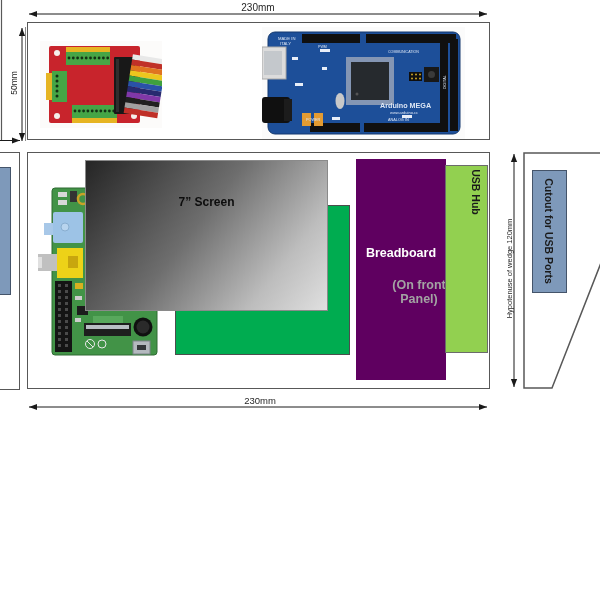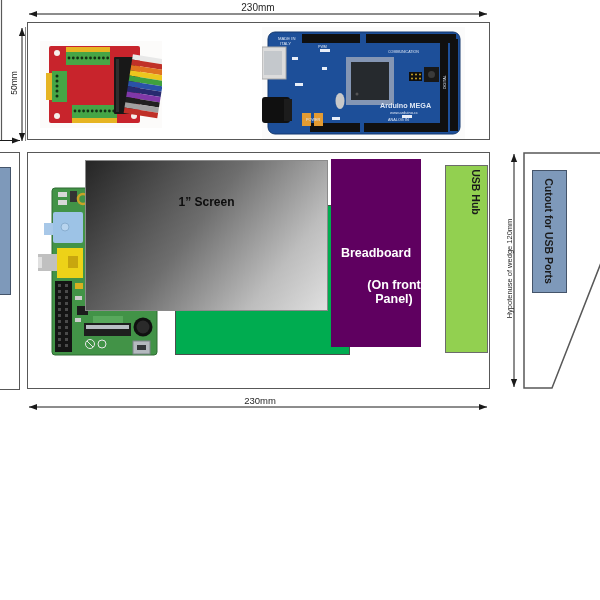--- a/index.html
+++ b/index.html
@@ -30,23 +30,23 @@
   <svg class="abs nofx" style="left:0;top:0;" width="600" height="600" viewBox="0 0 600 600">
     <polygon points="524,153 606,153 606,250 552,388 524,388" fill="#ffffff" stroke="#585858" stroke-width="1.5"></polygon>
   </svg>
 
   <div class="fill-rect" style="left:532px;top:170px;width:35px;height:123px;background:#7E99BA;border:1.5px solid #44546A;">
     <span class="abs rot-cw" style="left:16px;top:60px;transform:translate(-50%,-50%) rotate(90deg);white-space:nowrap;font-size:10.5px;font-weight:600;color:#1a1a1a;">Cutout for USB Ports</span>
   </div>
 
   <div class="fill-rect" style="left:175px;top:205px;width:175px;height:150px;background:#00AC50;border:1px solid #4d4d4d;"></div>
 
-  <div class="fill-rect" style="left:331px;top:159px;width:90px;height:188px;background:#5F0060;">
+  <div class="fill-rect" style="left:356px;top:159px;width:90px;height:221px;background:#5F0060;">
     <div class="center-text" style="top:87px;color:#fff;font-size:12.5px;font-weight:600;">Breadboard</div>
-    <div class="center-text" style="top:119px;color:#ffffff;font-size:12.5px;font-weight:600;padding-left:36px;">(On front Panel)</div>
+    <div class="center-text" style="top:119px;color:#a3a3a3;font-size:12.5px;font-weight:600;padding-left:36px;">(On front Panel)</div>
   </div>
 
   <div class="fill-rect" style="left:445px;top:165px;width:43px;height:188px;background:#92D050;border:1px solid #6b6b6b;">
     <span class="abs" style="left:30px;top:26px;transform:translate(-50%,-50%) rotate(90deg);white-space:nowrap;font-size:10.5px;font-weight:600;color:#1a1a1a;">USB Hub</span>
   </div>
 
   <svg class="abs nofx" style="left:38px;top:186px;" width="120" height="172" viewBox="0 0 120 172">
     <rect x="14" y="2" width="105" height="167" rx="3" fill="#429347" stroke="#2e6b33" stroke-width="1"></rect>
     <rect x="20" y="6" width="9" height="5" fill="#d8d8d8"></rect>
     <rect x="20" y="14" width="9" height="5" fill="#d8d8d8"></rect>
@@ -96,21 +96,21 @@
     <circle cx="105" cy="141" r="6.5" fill="#2a2a2a"></circle>
     <rect x="95" y="155" width="17" height="13" fill="#b4b9bf" stroke="#7e848b"></rect>
     <rect x="99" y="159" width="9" height="5" fill="#33363a"></rect>
     <circle cx="52" cy="158" r="4.5" fill="none" stroke="#e8e8e8" stroke-width="1"></circle>
     <line x1="49" y1="155" x2="55" y2="161" stroke="#e8e8e8" stroke-width="1"></line>
     <circle cx="64" cy="158" r="4" fill="none" stroke="#e8e8e8" stroke-width="1"></circle>
   </svg>
 
   <div class="fill-rect" style="left:85px;top:160px;width:243px;height:151px;border:1px solid #8a8a8a;
               background:linear-gradient(128deg,#252525 0%,#6e6e6e 45%,#bdbdbd 78%,#e0e0e0 100%);">
-    <div class="center-text" style="top:34px;color:#0d0d0d;font-size:12px;font-weight:600;">1” Screen</div>
+    <div class="center-text" style="top:34px;color:#0d0d0d;font-size:12px;font-weight:600;">7” Screen</div>
   </div>
 
   <svg class="abs nofx" style="left:40px;top:41px;" width="122" height="87" viewBox="0 0 122 87">
     <defs>
         <clipPath id="pcbclip">
           <rect x="0" y="0" width="122" height="87"></rect>
         </clipPath>
       </defs>
     <rect x="0" y="0" width="122" height="87" fill="#fcfbfa"></rect>
     <rect x="9" y="5" width="91" height="77" rx="2" fill="#c8242c"></rect>

